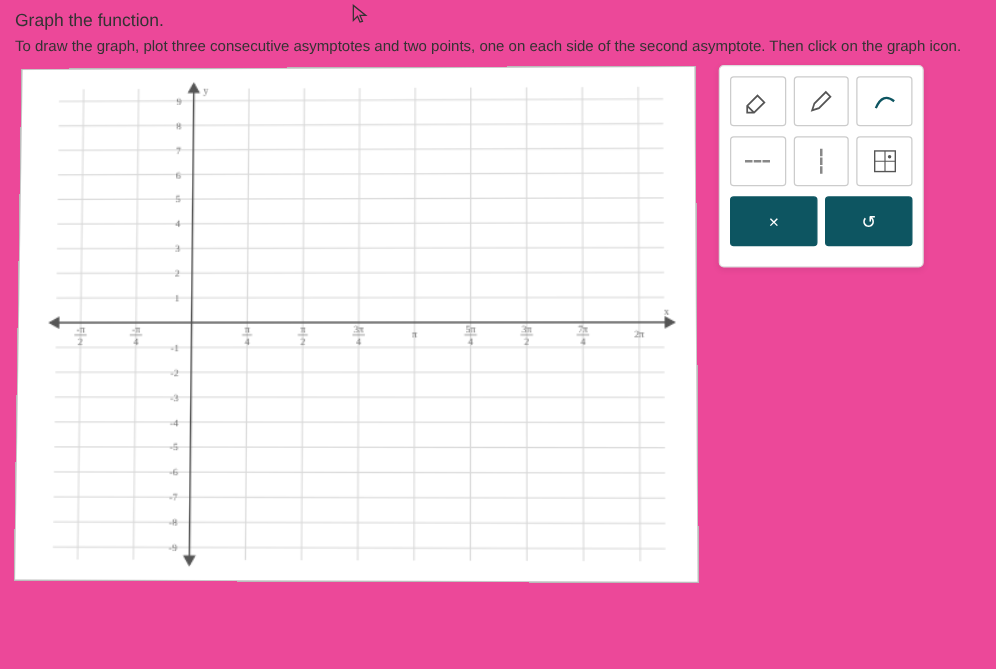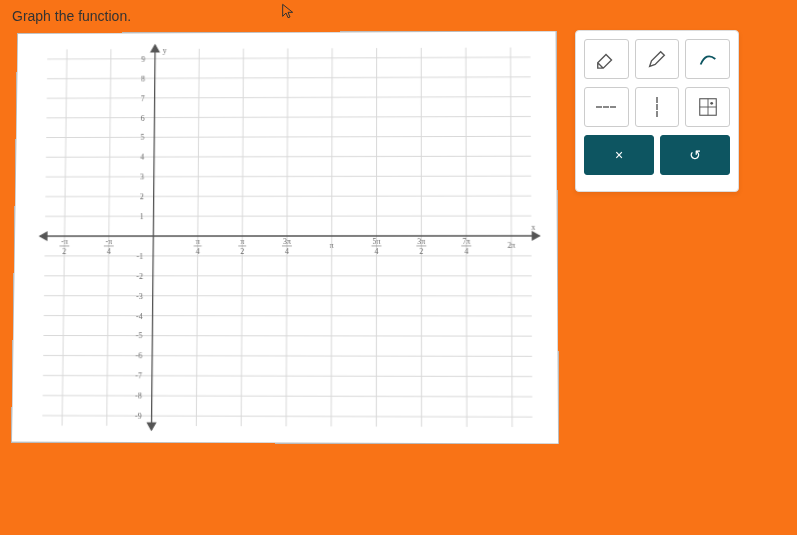--- a/index.html
+++ b/index.html
@@ -7,21 +7,21 @@
       margin: 0;
       padding: 0;
       font-family: Arial, sans-serif;
       background: #f5f5f5;
       width: 797px;
       height: 535px;
       overflow: hidden;
       position: relative;
     }
     .page {
-      background: #f97316;
+      background: #ec4899;
       padding: 8px 12px;
       height: 100%;
     }
     .prompt-title {
       font-size: 14px;
       color: #333;
       margin-bottom: 6px;
     }
     .equation {
       font-family: 'Times New Roman', serif;
@@ -111,20 +111,21 @@
 </head>
 <body>
 
 <div class="page">
   <svg class="cursor-icon" viewBox="0 0 24 24">
     <path d="M4 2 L4 20 L9 15 L12 22 L15 21 L12 14 L19 14 Z" fill="none" stroke="#333" stroke-width="1.5"></path>
   </svg>
 
   <div class="prompt-title">Graph the function.</div>
 
+  <div class="instructions">To draw the graph, plot three consecutive asymptotes and two points, one on each side of the second asymptote. Then click on the graph icon.</div>
 
   <div class="work-area">
     <div class="graph-wrap">
       <svg class="graph-svg" viewBox="0 0 545 412">
 
         <g>
 
           <g stroke="#d9d9d9" stroke-width="1">
             <line x1="50" y1="16" x2="50" y2="396"></line>
             <line x1="95" y1="16" x2="95" y2="396"></line>

